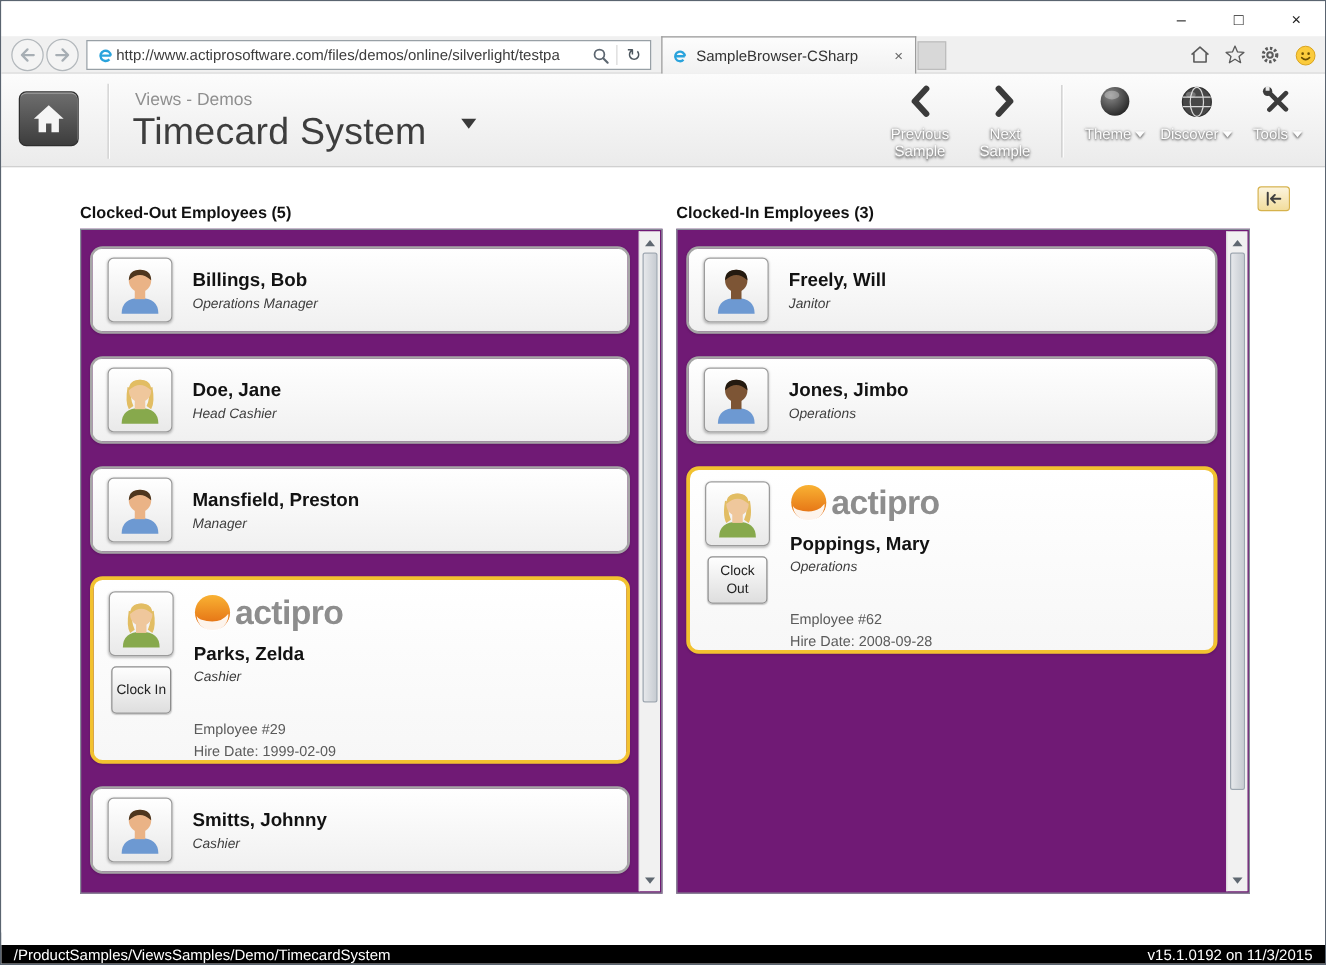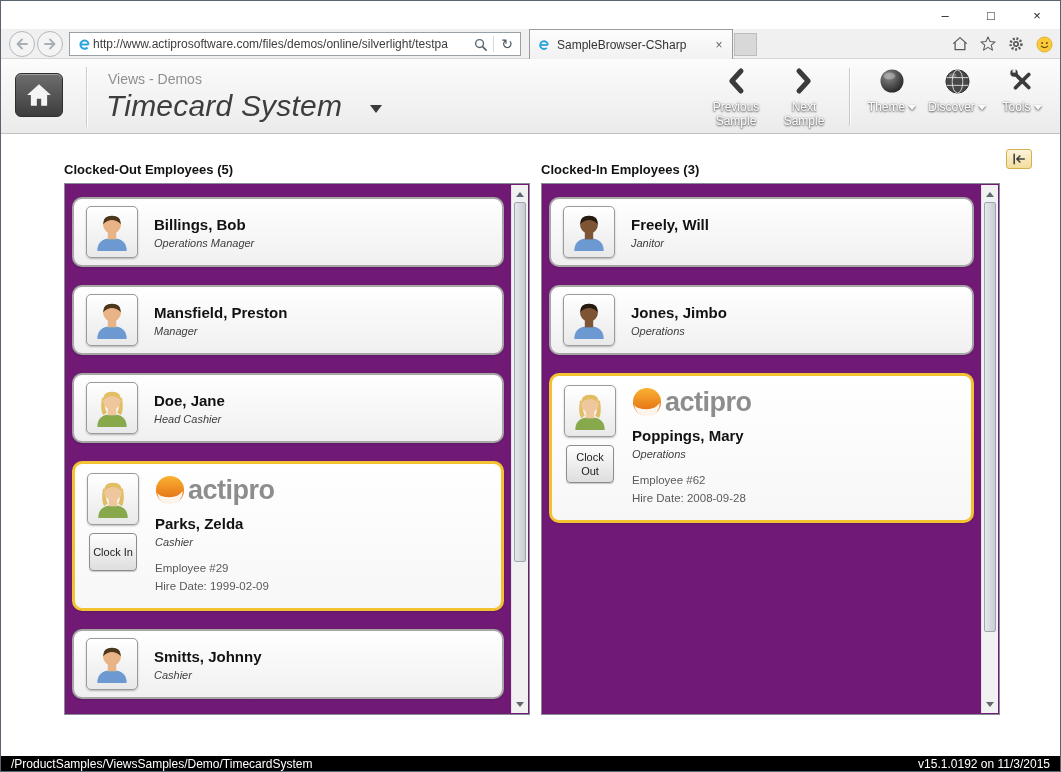--- a/index.html
+++ b/index.html
@@ -25,21 +25,21 @@
   .tab-close { font-size:12px; color:#666; width:14px; text-align:center; }
   .tab-stub { position:absolute; left:733px; top:4px; width:23px; height:23px; background:#d8d8d8; border:1px solid #bdbdbd; }
   .browser-icons { position:absolute; right:6px; top:3px; height:24px; display:flex; align-items:center; gap:8px; }
   .bicon { width:20px; height:20px; display:flex; align-items:center; justify-content:center; }
 
   
   .app-header { position:absolute; top:58px; left:0; right:0; height:75px; background:linear-gradient(#fcfcfc,#ebebeb); border-bottom:1px solid #c2c2c2; }
   .home-btn { position:absolute; left:14px; top:14px; width:48px; height:44px; border-radius:6px; background:linear-gradient(#6e6e6e,#3d3d3d); border:1px solid #2e2e2e; box-shadow:inset 0 1px 0 rgba(255,255,255,.35); display:flex; align-items:center; justify-content:center; }
   .header-sep { position:absolute; left:85px; top:8px; width:1px; height:60px; background:#cdcdcd; box-shadow:1px 0 0 #fff; }
   .breadcrumb { position:absolute; left:107px; top:12px; font-size:14px; color:#8f8f8f; }
-  .title-row { position:absolute; left:105px; top:30px; display:flex; align-items:center; gap:28px;font-style:italic; }
+  .title-row { position:absolute; left:105px; top:30px; display:flex; gap:28px; }
   .page-title { font-size:30px; color:#3d3d3d; letter-spacing:0.2px; }
   .caret-dark { width:0; height:0; border-left:6px solid transparent; border-right:6px solid transparent; border-top:8px solid #3a3a3a; margin-top:6px; }
   .header-nav { position:absolute; right:10px; top:5px; display:flex; align-items:flex-start; gap:6px;justify-content:flex-end; }
   .hnav-item { width:62px; text-align:center; cursor:default; }
   .hnav-item.sm { width:56px; }
   .hnav-icon { height:34px; display:flex; align-items:center; justify-content:center; }
   .hnav-label { margin-top:3px; font-size:12px; line-height:1.15; color:#fdfdfd; text-shadow:0 1px 2px rgba(70,70,70,.95), 0 0 2px rgba(90,90,90,.6); }
   .caret-light { display:inline-block; width:0; height:0; border-left:4px solid transparent; border-right:4px solid transparent; border-top:5px solid #fdfdfd; margin-left:3px; vertical-align:middle; filter:drop-shadow(0 1px 1px rgba(70,70,70,.9)); }
   .hnav-sep { width:1px; height:58px; background:#c9c9c9; box-shadow:1px 0 0 #fff; margin:4px 8px 0 8px; }
 
@@ -64,21 +64,21 @@
   .av-male-dark     { --skin:#7d5535; --hair:#241a10; --shirt:#6d99d2; }
   .av-female-blonde { --skin:#efc79c; --hair:#e2bd63; --shirt:#87a94c; }
   .clock-btn { margin-top:8px; width:48px; min-height:38px; font-family:"Liberation Sans",sans-serif; font-size:11px; line-height:1.3; color:#222; text-align:center; background:linear-gradient(#fefefe,#dedede); border:1px solid #8d8d8d; border-radius:4px; padding:3px 2px; box-shadow:0 1px 1px rgba(0,0,0,.2); }
   .emp-info { min-width:0; }
   .emp-name { font-size:15px; font-weight:bold; color:#121212; }
   .emp-title { font-size:11px; font-style:italic; color:#3d3d3d; margin-top:4px; }
   .logo-row { display:flex; align-items:center; gap:3px; margin:2px 0 10px; }
   .logo-mark { width:30px; height:30px; }
   .logo-mark svg { width:100%; height:100%; display:block; }
   .logo-text { font-size:27px; font-weight:bold; color:#8d8d8d; letter-spacing:-0.5px; line-height:1;text-align:center; }
-  .emp-meta { margin-top:12px; font-size:11.5px; color:#5a5a5a; line-height:1.55; }
+  .emp-meta { margin-top:28px; font-size:11.5px; color:#5a5a5a; line-height:1.55; }
 
   
   .scrollbar { position:absolute; top:1px; right:1px; bottom:1px; width:17px; background:#f1f1f1; border-left:1px solid #e2e2e2; }
   .sb-arrow { position:absolute; left:0; right:0; height:16px; display:flex; align-items:center; justify-content:center; }
   .sb-arrow.up { top:1px; } .sb-arrow.down { bottom:1px; }
   .tri-up { width:0; height:0; border-left:4px solid transparent; border-right:4px solid transparent; border-bottom:5px solid #5f6871; }
   .tri-down { width:0; height:0; border-left:4px solid transparent; border-right:4px solid transparent; border-top:5px solid #5f6871; }
   .sb-thumb { position:absolute; left:2px; right:2px; background:linear-gradient(90deg,#e6e8eb,#c7ccd2); border:1px solid #9da6b0; border-radius:2px; }
 
   
@@ -269,53 +269,53 @@
 </div>
             </div>
           <div class="emp-info">
             <div class="emp-name">Billings, Bob</div>
             <div class="emp-title">Operations Manager</div>
           </div>
         </div>
 
         <div class="card">
           <div class="avatar-frame">
+              <div class="avatar av-female-blonde">
+  <svg viewBox="0 0 40 40">
+    <path class="hair-long" d="M10.5 10 Q8.5 22 11.5 27 L15 24.5 Q12 18 13.5 11 Z" fill="var(--hair)"></path>
+    <path class="hair-long" d="M29.5 10 Q31.5 22 28.5 27 L25 24.5 Q28 18 26.5 11 Z" fill="var(--hair)"></path>
+    <path d="M6 38 Q6 26 20 26 Q34 26 34 38 Z" fill="var(--shirt)"></path>
+    <rect x="16" y="17" width="8" height="10" fill="var(--skin)"></rect>
+    <circle cx="20" cy="13" r="8.5" fill="var(--skin)"></circle>
+    <path d="M11.5 12.5 Q11.5 4.5 20 4.5 Q28.5 4.5 28.5 12.5 Q24 8.5 20 8.5 Q16 8.5 11.5 12.5 Z" fill="var(--hair)"></path>
+  </svg>
+</div>
+            </div>
+          <div class="emp-info">
+            <div class="emp-name">Doe, Jane</div>
+            <div class="emp-title">Head Cashier</div>
+          </div>
+        </div>
+
+        <div class="card">
+          <div class="avatar-frame">
               <div class="avatar av-male-light">
   <svg viewBox="0 0 40 40">
     <path class="hair-long" d="M10.5 10 Q8.5 22 11.5 27 L15 24.5 Q12 18 13.5 11 Z" fill="var(--hair)"></path>
     <path class="hair-long" d="M29.5 10 Q31.5 22 28.5 27 L25 24.5 Q28 18 26.5 11 Z" fill="var(--hair)"></path>
     <path d="M6 38 Q6 26 20 26 Q34 26 34 38 Z" fill="var(--shirt)"></path>
     <rect x="16" y="17" width="8" height="10" fill="var(--skin)"></rect>
     <circle cx="20" cy="13" r="8.5" fill="var(--skin)"></circle>
     <path d="M11.5 12.5 Q11.5 4.5 20 4.5 Q28.5 4.5 28.5 12.5 Q24 8.5 20 8.5 Q16 8.5 11.5 12.5 Z" fill="var(--hair)"></path>
   </svg>
 </div>
             </div>
           <div class="emp-info">
             <div class="emp-name">Mansfield, Preston</div>
             <div class="emp-title">Manager</div>
-          </div>
-        </div>
-
-        <div class="card">
-          <div class="avatar-frame">
-              <div class="avatar av-female-blonde">
-  <svg viewBox="0 0 40 40">
-    <path class="hair-long" d="M10.5 10 Q8.5 22 11.5 27 L15 24.5 Q12 18 13.5 11 Z" fill="var(--hair)"></path>
-    <path class="hair-long" d="M29.5 10 Q31.5 22 28.5 27 L25 24.5 Q28 18 26.5 11 Z" fill="var(--hair)"></path>
-    <path d="M6 38 Q6 26 20 26 Q34 26 34 38 Z" fill="var(--shirt)"></path>
-    <rect x="16" y="17" width="8" height="10" fill="var(--skin)"></rect>
-    <circle cx="20" cy="13" r="8.5" fill="var(--skin)"></circle>
-    <path d="M11.5 12.5 Q11.5 4.5 20 4.5 Q28.5 4.5 28.5 12.5 Q24 8.5 20 8.5 Q16 8.5 11.5 12.5 Z" fill="var(--hair)"></path>
-  </svg>
-</div>
-            </div>
-          <div class="emp-info">
-            <div class="emp-name">Doe, Jane</div>
-            <div class="emp-title">Head Cashier</div>
           </div>
         </div>
 
         <div class="card selected">
           <div class="card-left">
             <div class="avatar-frame">
                 <div class="avatar av-female-blonde">
   <svg viewBox="0 0 40 40">
     <path class="hair-long" d="M10.5 10 Q8.5 22 11.5 27 L15 24.5 Q12 18 13.5 11 Z" fill="var(--hair)"></path>
     <path class="hair-long" d="M29.5 10 Q31.5 22 28.5 27 L25 24.5 Q28 18 26.5 11 Z" fill="var(--hair)"></path>

